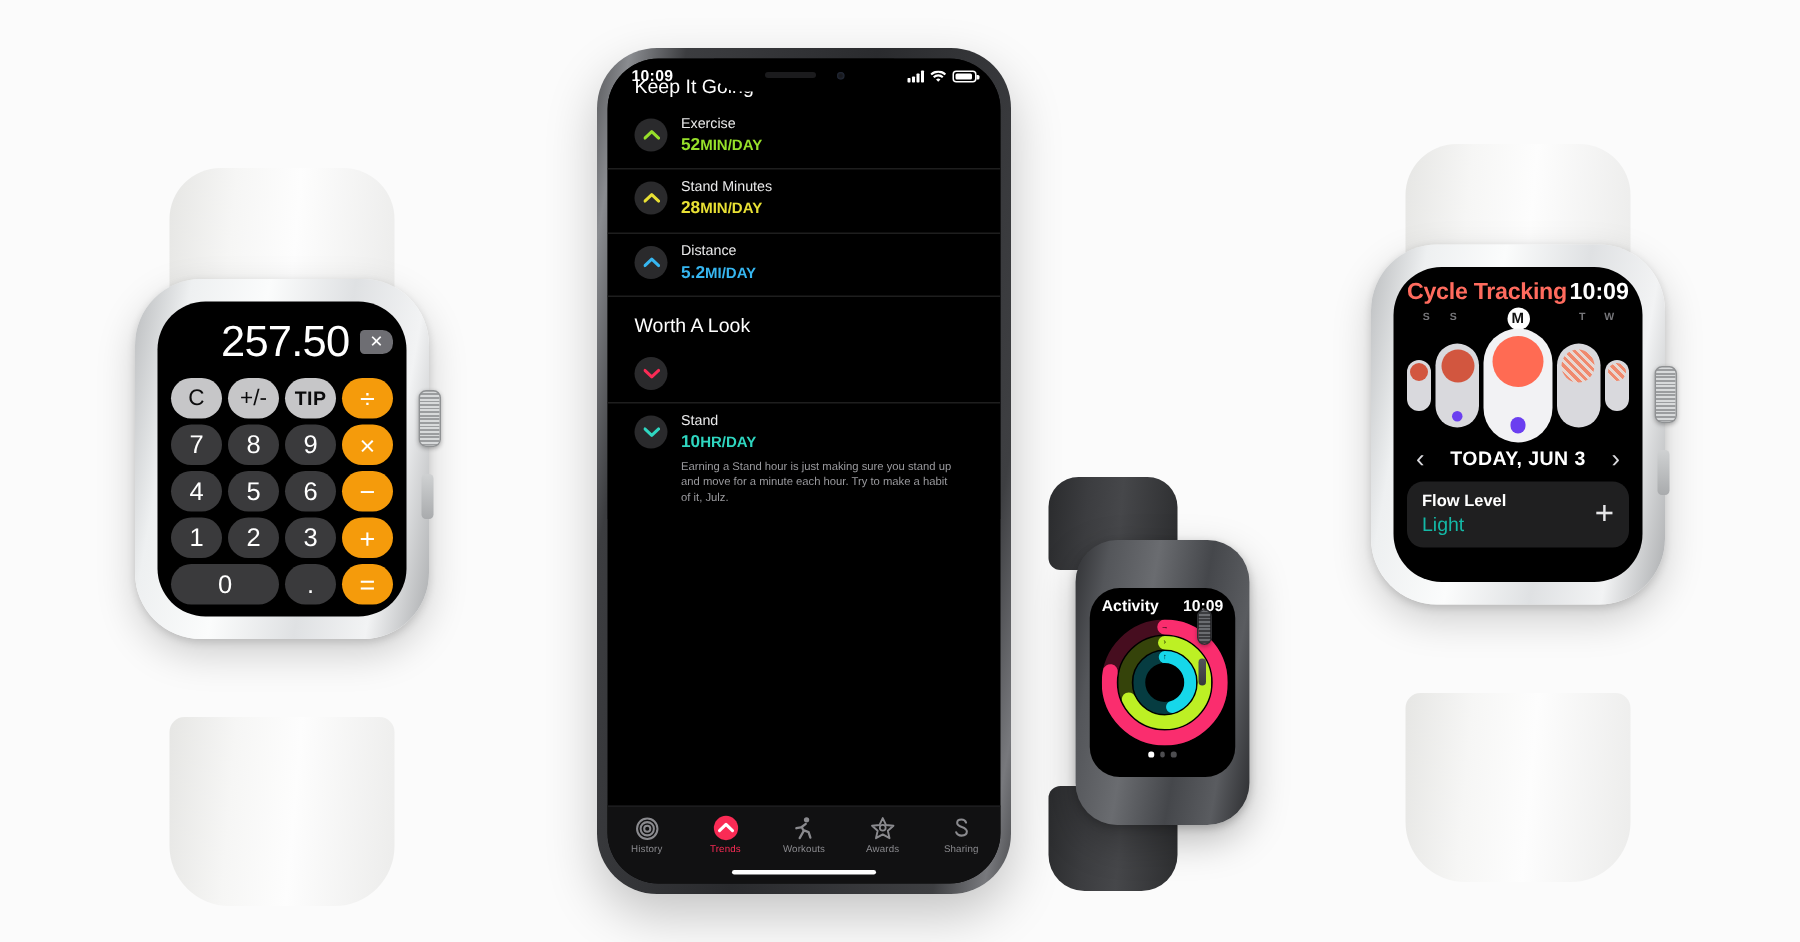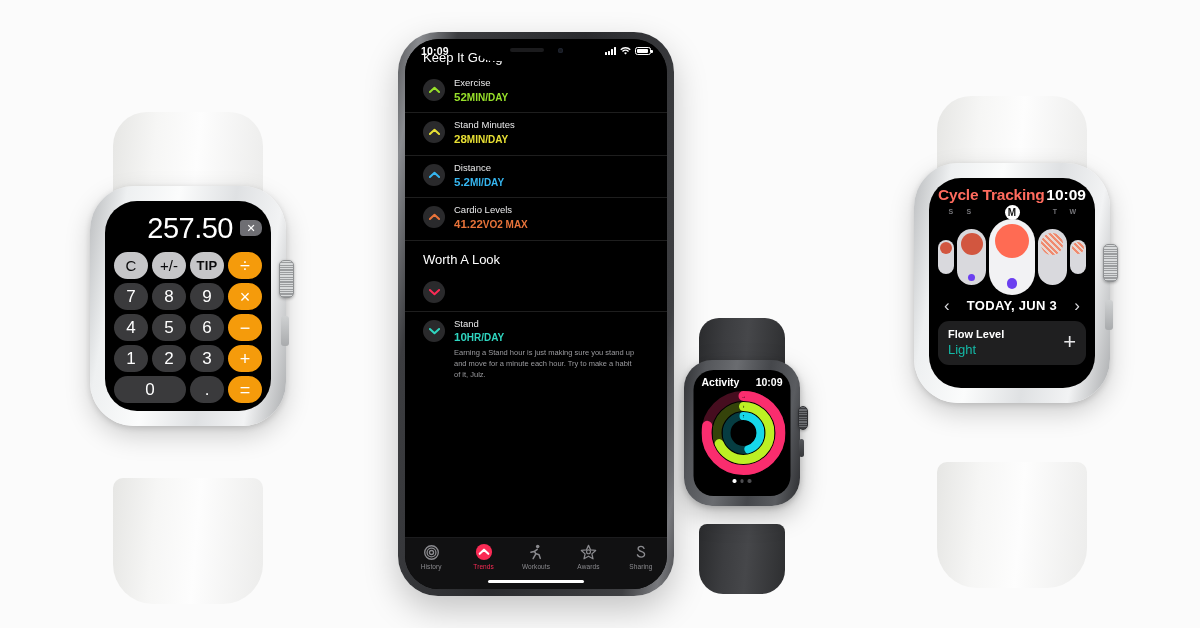--- a/index.html
+++ b/index.html
@@ -251,31 +251,20 @@
             <div class="tico" style="background: rgb(42, 42, 44); color: rgb(54, 182, 240);">
               <svg width="11" height="8" viewBox="0 0 12 8">
                 <path d="M1 6.2 6 1.6l5 4.6" fill="none" stroke="#36b6f0" stroke-width="2.2" stroke-linecap="round" stroke-linejoin="round"></path>
               </svg>
             </div>
             <div>
               <div class="tname">Distance</div>
               <div class="tval" style="color: rgb(54, 182, 240);">5.2<span class="u">MI/DAY</span></div>
             </div>
           </div>
-          <div class="trow">
-            <div class="tico" style="background: rgb(42, 42, 44); color: rgb(232, 115, 58);">
-              <svg width="11" height="8" viewBox="0 0 12 8">
-                <path d="M1 6.2 6 1.6l5 4.6" fill="none" stroke="#e8733a" stroke-width="2.2" stroke-linecap="round" stroke-linejoin="round"></path>
-              </svg>
-            </div>
-            <div>
-              <div class="tname">Cardio Levels</div>
-              <div class="tval" style="color: rgb(232, 115, 58);">41.22<span class="u">VO2 MAX</span></div>
-            </div>
-          </div>
           <div class="sec-h">Worth A Look</div>
           <div class="trow">
             <div class="tico" style="background: rgb(42, 42, 44); color: rgb(250, 43, 85);">
               <svg width="11" height="8" viewBox="0 0 12 8">
                 <path d="M1 1.8 6 6.4l5-4.6" fill="none" stroke="#fa2b55" stroke-width="2.2" stroke-linecap="round" stroke-linejoin="round"></path>
               </svg>
             </div>
           </div>
           <div class="trow">
             <div class="tico" style="background: rgb(42, 42, 44); color: rgb(47, 214, 192);">
@@ -338,21 +327,21 @@
             <div class="tl">Sharing</div>
           </div>
         </div>
       <div class="homebar"></div>
     </div>
   </div>
 
   <div class="watch" style="left:657px;top:318px;width:170px;height:276px;">
     <div class="band dark top" style="top:0;width:86px;height:62px;border-radius:20px 20px 8px 8px;"></div>
     <div class="band dark bot" style="bottom:0;width:86px;height:70px;border-radius:8px 8px 24px 24px;"></div>
-    <div class="case gray" style="top:42px;width:116px;height:146px;border-radius:28px;">
+    <div class="case gray" style="top:42px;width:116px;height:190px;border-radius:28px;margin-left:33px;">
       <div class="screen" style="width:97px;height:126px;border-radius:20px;">
         <div class="act">
           <div class="act-head">
             <div class="act-title">Activity</div>
             <div class="act-time">10:09</div>
           </div>
           <div class="rings" id="activity-rings">
               <svg width="84" height="84" viewBox="0 0 84 84" style="position: absolute; left: 0px; top: 0px; transform: rotate(-90deg);">
                 <circle cx="42" cy="42" r="37" fill="none" stroke="#fa2d6e" stroke-opacity=".28" stroke-width="10"></circle>
                 <circle cx="42" cy="42" r="37" fill="none" stroke="#fa2d6e" stroke-width="10" stroke-linecap="round" stroke-dasharray="181.33272796520288 232.4778563656447"></circle>

